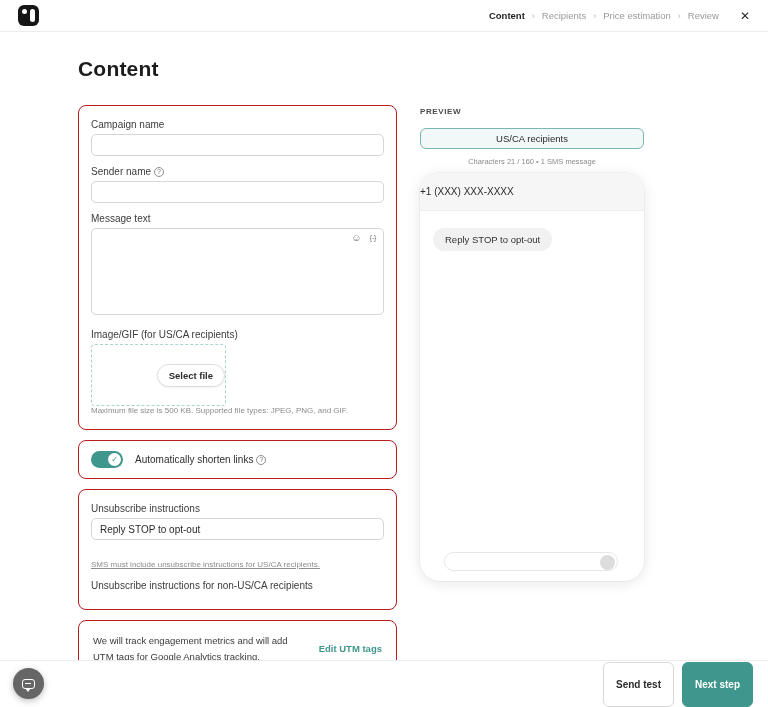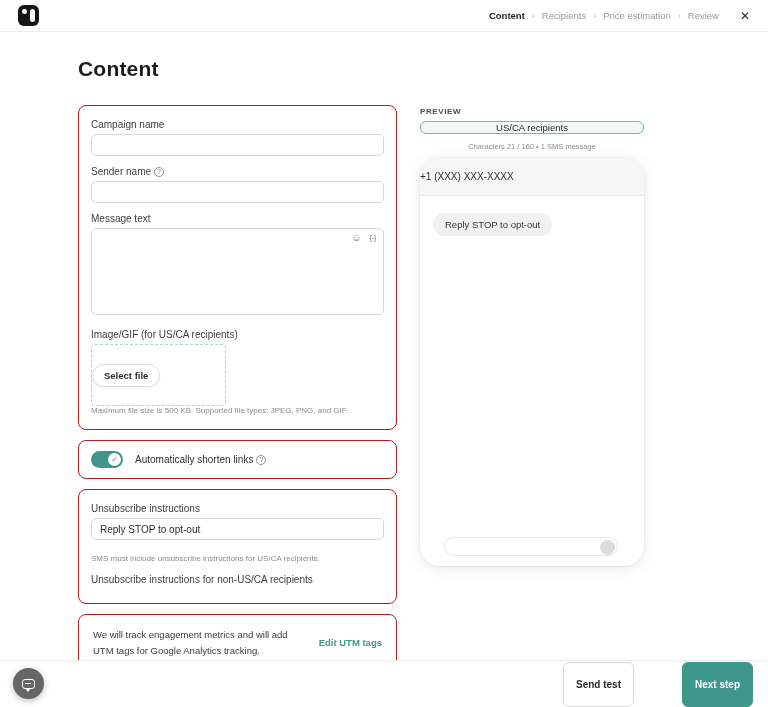--- a/index.html
+++ b/index.html
@@ -39,42 +39,42 @@
     margin-left:3px; cursor:pointer; }
 
   .textarea-wrap { position:relative; }
   .msg-textarea { width:100%; height:87px; border:1px solid #d6d6d6; border-radius:5px; resize:none;
     font-size:10px; padding:18px 8px 6px; font-family:inherit; outline:none; }
   .ta-icons { position:absolute; top:5px; right:8px; display:flex; gap:8px; align-items:center; }
   .ta-icon { font-size:10px; color:#7d7d7d; cursor:pointer; line-height:1; }
   .ta-icon.tag { font-size:8px; letter-spacing:-.5px; }
 
   .upload-box { width:135px; height:62px; border:1px dashed #a9d4cf; border-radius:4px;
-    display:flex; align-items:center; justify-content:flex-start; cursor:pointer; }
+    display:flex; align-items:center; justify-content:flex-end; cursor:pointer; }
   .select-file-btn { background:#fff; border:1px solid #dcdcdc; border-radius:12px; padding:5px 11px;
     font-size:9.5px; font-weight:700; color:#2b2b2b; cursor:pointer; box-shadow:0 1px 2px rgba(0,0,0,.05);
     font-family:inherit; }
   .helper { font-size:8px; color:#8c8c8c; }
-  .helper.tight { margin-top:14px; margin-bottom:11px; }
+  .helper.tight { margin-top:20px; margin-bottom:11px;text-decoration:underline; }
 
   .toggle-card { padding:10px 12px; display:flex; align-items:center; gap:12px; }
   .toggle { width:32px; height:17px; background:#3f968c; border-radius:999px; position:relative;
     cursor:pointer; flex:0 0 auto; }
   .toggle .knob { position:absolute; top:2px; right:2px; width:13px; height:13px; background:#fff;
     border-radius:50%; display:flex; align-items:center; justify-content:center;
     font-size:8px; color:#3f968c; font-weight:700; }
   .toggle-label { font-size:10px; color:#2e2e2e; }
 
   .utm-card { padding:12px 14px; display:flex; align-items:center; gap:14px; }
   .utm-text { font-size:9.5px; color:#3a3a3a; line-height:1.65; flex:1; }
   .utm-link { font-size:9.5px; font-weight:700; color:#3f968c; text-decoration:none; white-space:nowrap; cursor:pointer; }
 
   
-  .preview-heading { font-size:8px; font-weight:700; letter-spacing:.6px; color:#4c4c4c; margin-bottom:5px; }
-  .tabs { display:flex;flex-direction:column; }
+  .preview-heading { font-size:8px; font-weight:700; letter-spacing:.6px; color:#4c4c4c; margin-bottom:12px; }
+  .tabs { display:flex; }
   .tab { flex:1; height:21px; display:flex; align-items:center; justify-content:center;
     font-size:9.5px; color:#2a2a2a; background:#fff; border:1px solid #e2e2e2; border-radius:6px;
     cursor:pointer; font-family:inherit; }
   .tab.selected { background:#f1f8f7; border-color:#79b8b0; position:relative; z-index:1; }
   .char-counter { text-align:center; font-size:7.5px; color:#8c8c8c; margin:8px 0 7px; }
 
   .phone { width:224px; height:408px; background:#fff; border-radius:20px;
     box-shadow:0 2px 14px rgba(0,0,0,.10), 0 0 0 1px rgba(0,0,0,.03); position:relative; overflow:hidden; }
   .phone-header { height:38px; background:#f6f6f6; display:flex; align-items:center; 
     border-bottom:1px solid #ededed; }
@@ -84,21 +84,21 @@
   .phone-inputbar { position:absolute; left:24px; right:26px; bottom:10px; height:19px;
     border:1px solid #e6e6e6; border-radius:999px; background:#fff; }
   .send-circle { position:absolute; right:2px; top:1.5px; width:15px; height:15px;
     background:#dcdcdc; border-radius:50%; cursor:pointer; }
 
   
   .footer { position:absolute; left:0; right:0; bottom:0; height:47px; border-top:1px solid #ececec;
     display:flex; align-items:center; justify-content:flex-end; padding:0 15px; gap:8px; background:#fff; }
   .btn { font-size:10px; font-weight:700; border-radius:6px; padding:16px 12px; cursor:pointer; font-family:inherit; }
   .btn.secondary { background:#fff; border:1px solid #d9d9d9; color:#2b2b2b; }
-  .btn.primary { background:#3f968c; border:1px solid #3f968c; color:#fff;margin-left:40px; }
+  .btn.primary { background:#3f968c; border:1px solid #3f968c; color:#fff; }
 
   .chat-launcher { position:absolute; left:13px; bottom:8px; width:31px; height:31px; border-radius:50%;
     background:#666; box-shadow:0 2px 6px rgba(0,0,0,.25); cursor:pointer;
     display:flex; align-items:center; justify-content:center; }
   .chat-glyph { width:13px; height:10px; border:1.5px solid #fff; border-radius:3px; position:relative; }
   .chat-glyph::after { content:""; position:absolute; left:2px; bottom:-4px; width:0; height:0;
     border-left:3px solid transparent; border-right:3px solid transparent; border-top:4px solid #fff; }
   .chat-glyph::before { content:""; position:absolute; left:2px; top:3px; width:6px; height:1.5px; background:#fff; }
 </style>
 </head>

